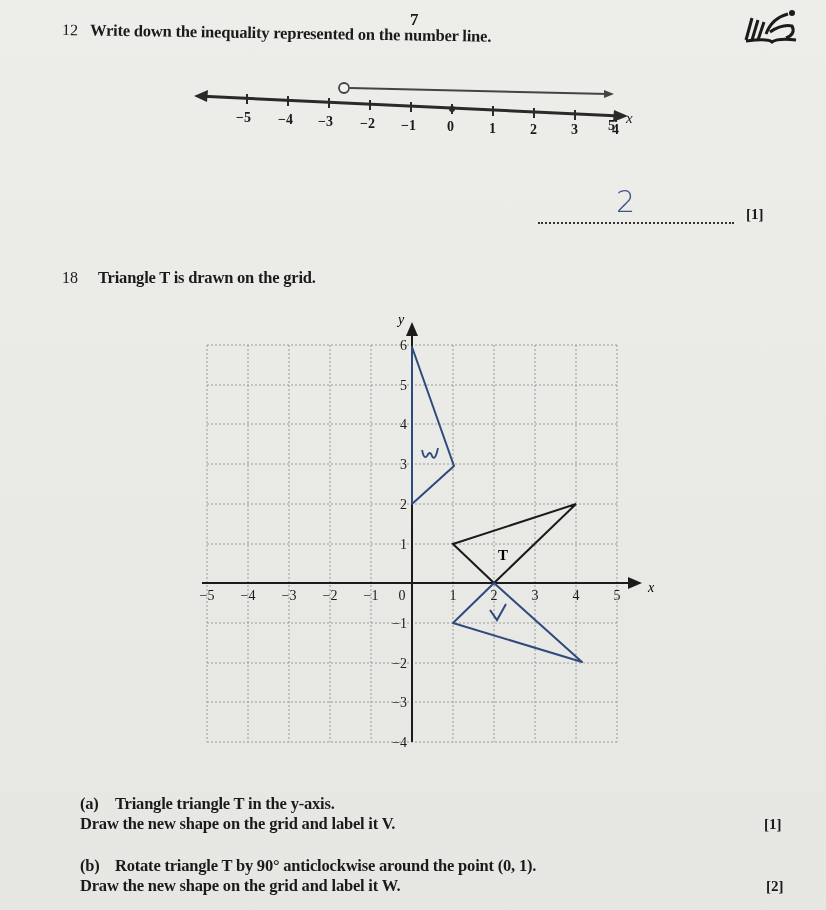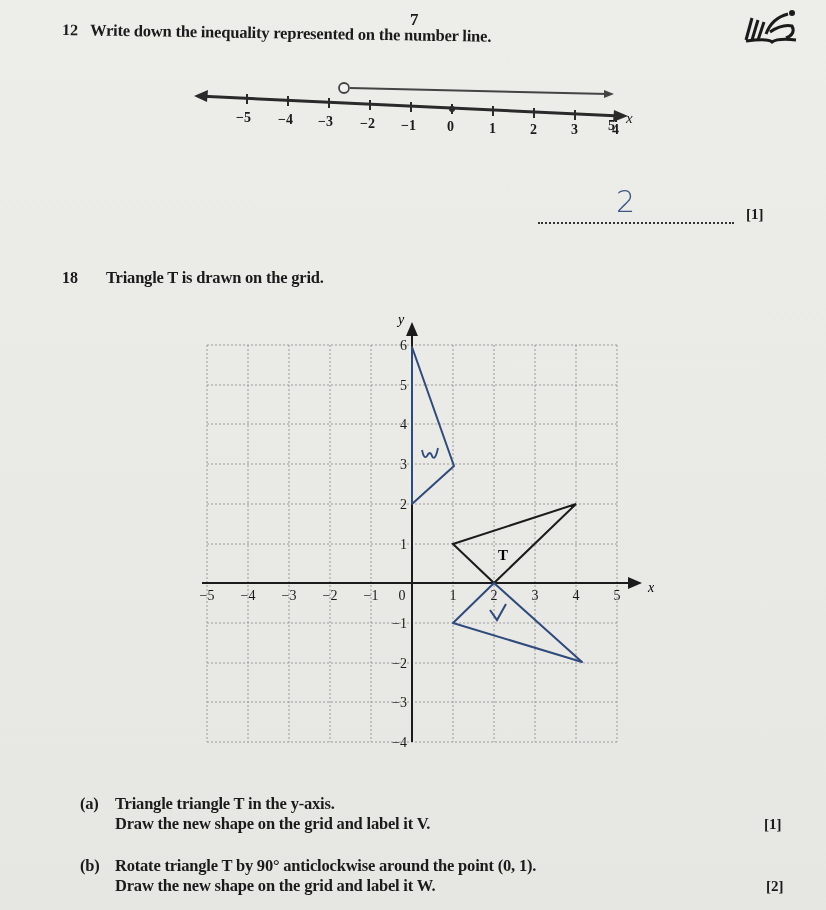--- a/index.html
+++ b/index.html
@@ -2,33 +2,33 @@
 <html><head>
 <meta charset="utf-8">
 <style>
   html,body{margin:0;padding:0;}
   body{width:826px;height:910px;background:#e9e9e6;position:relative;overflow:hidden;
        font-family:"Liberation Serif","DejaVu Serif",serif;color:#1b1b1b;}
   .page{position:absolute;inset:0;background:linear-gradient(180deg,#ededea 0%,#e6e6e2 100%);}
   .abs{position:absolute;white-space:nowrap;}
   .pnum{left:410px;top:10px;font-size:17px;font-weight:bold;}
   .logo{left:742px;top:8px;width:58px;height:36px;}
-  .qnum{font-weight:bold;font-size:16px;}
+  .qnum{font-weight:normal;font-size:16px;}
   .qtext{font-size:16.5px;font-weight:bold;letter-spacing:-0.2px;}
   .q12{left:62px;top:20px;transform:rotate(0.9deg);transform-origin:left;}
   .nl{left:190px;top:78px;}
   .ans{left:538px;top:190px;width:196px;height:40px;}
   .ansline{position:absolute;left:0;bottom:6px;width:196px;border-bottom:2px dotted #333;}
   .answrite{position:absolute;left:78px;top:-6px;font-family:"DejaVu Sans",sans-serif;font-size:30px;color:#3e5586;font-weight:300;}
   .mark{font-size:15px;font-weight:bold;}
   .q13{left:62px;top:268px;}
   .grid{left:190px;top:310px;}
   .parta{left:80px;top:794px;}
   .partb{left:80px;top:856px;}
-  .line2{display:block;margin-left:35px;}
+  .line2{display:block;}
   .lbl{display:inline-block;width:35px;}
 </style>
 </head>
 <body>
 
 <div class="page">
 
   <div class="abs pnum">7</div>
 
   <svg class="abs logo" viewBox="0 0 58 36">
@@ -83,21 +83,21 @@
   <div class="abs" style="left:626px;top:110px;font-style:italic;font-size:15px;">x</div>
 
   <div class="abs ans">
     <span class="answrite">2</span>
     <div class="ansline"></div>
   </div>
   <div class="abs mark" style="left:746px;top:206px;">[1]</div>
 
   <div class="abs q13">
     <span class="qnum">18</span>
-    <span class="qtext" style="margin-left:24px;">Triangle T is drawn on the grid.</span>
+    <span class="qtext" style="margin-left:16px;">Triangle T is drawn on the grid.</span>
   </div>
 
   <svg class="abs grid" width="480" height="450">
     <g stroke="#9a9a9a" stroke-width="1" stroke-dasharray="2,2">
 
       <line x1="17" y1="35" x2="17" y2="432"></line>
         <line x1="58" y1="35" x2="58" y2="432"></line>
       <line x1="99" y1="35" x2="99" y2="432"></line>
         <line x1="140" y1="35" x2="140" y2="432"></line>
       <line x1="181" y1="35" x2="181" y2="432"></line>

